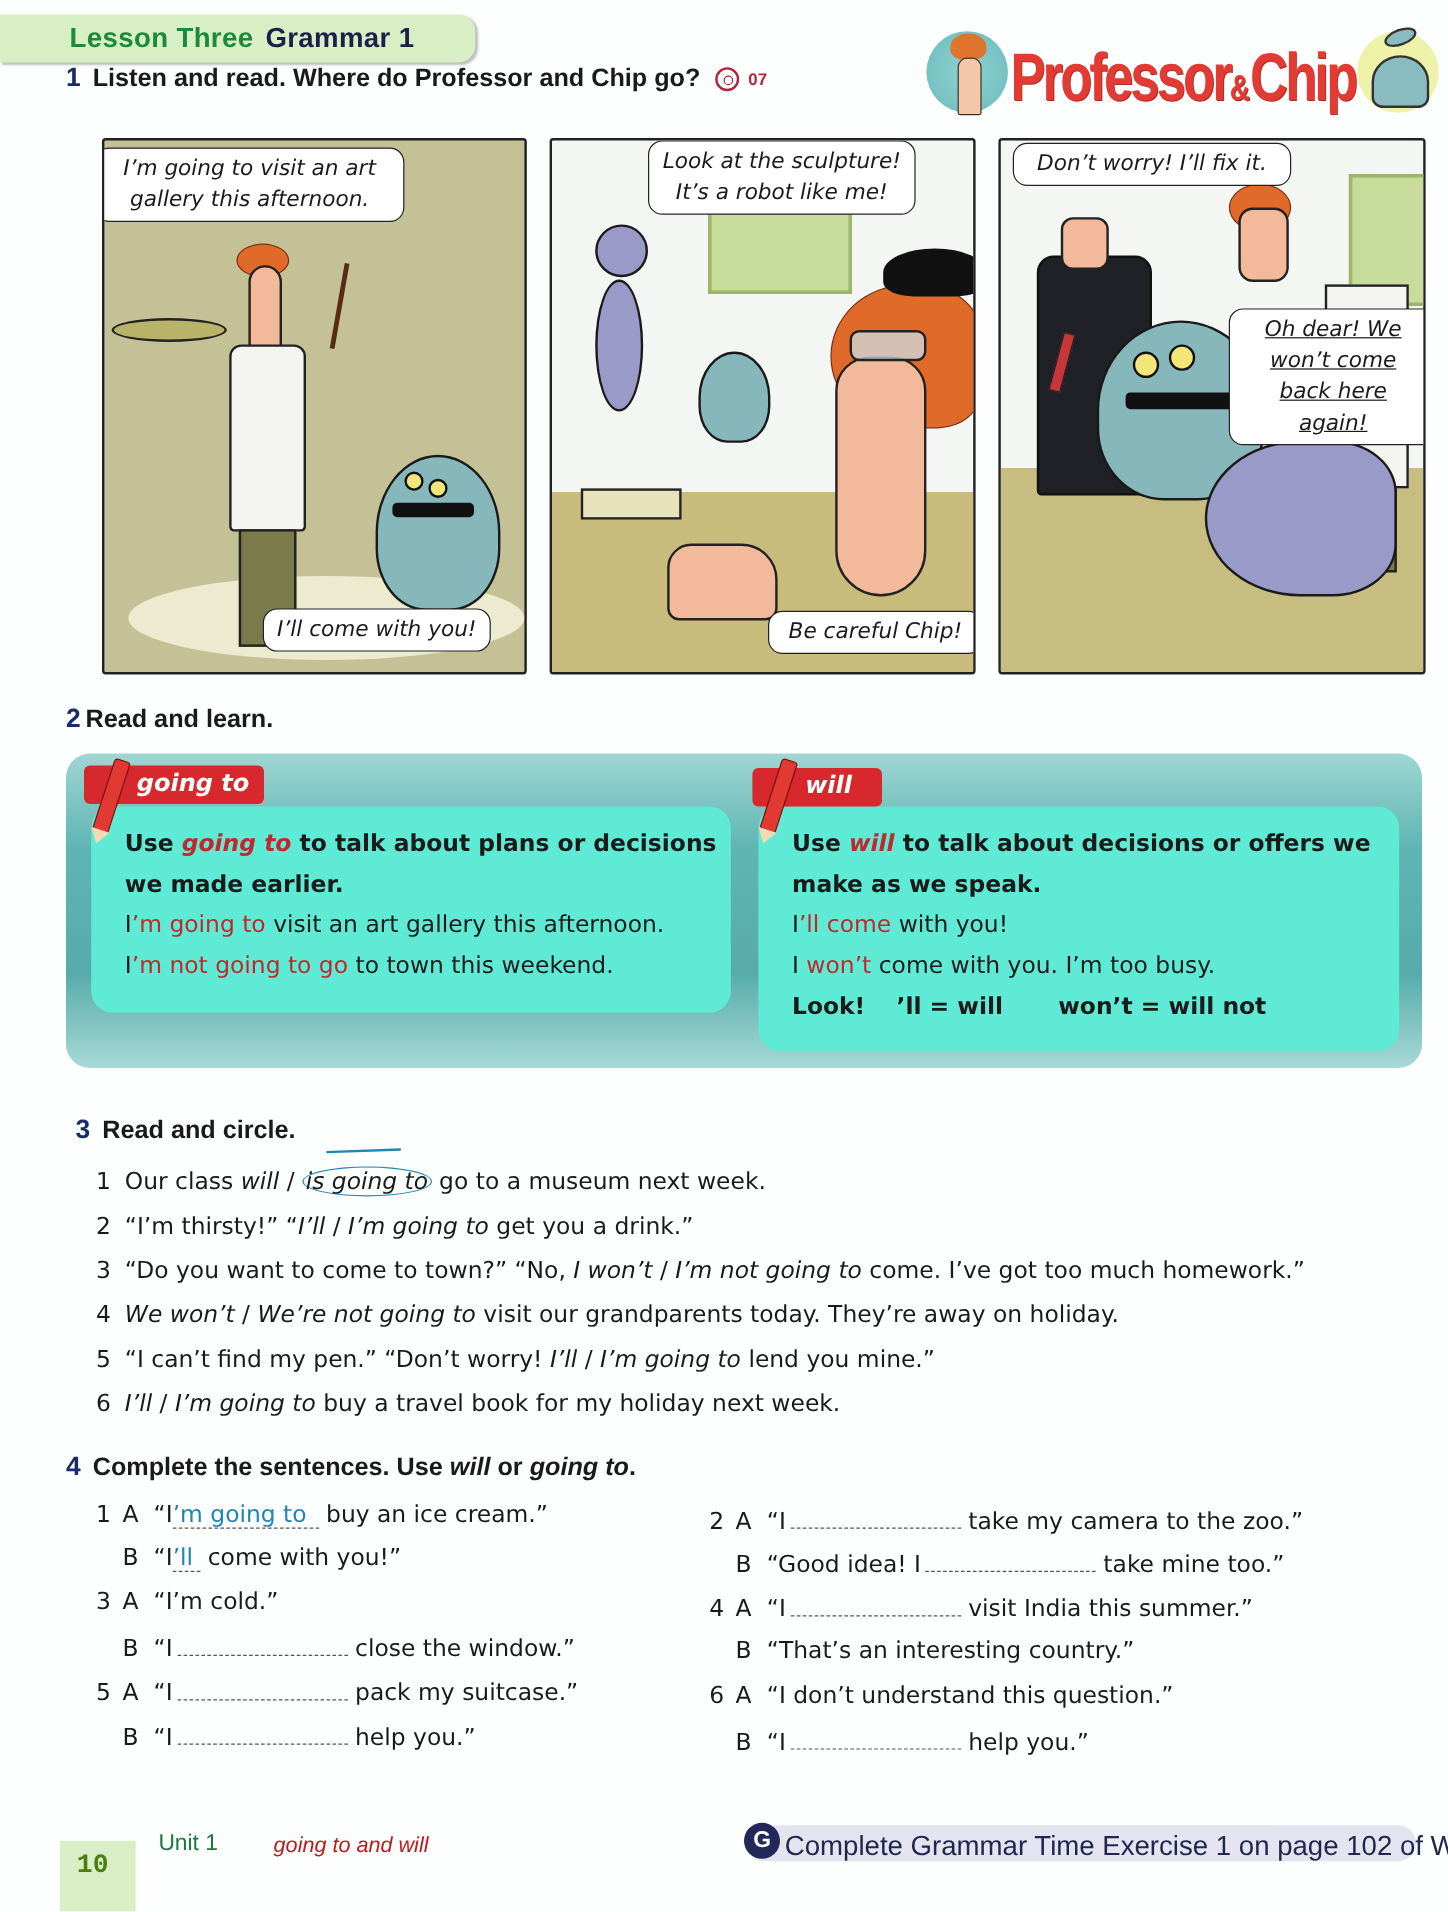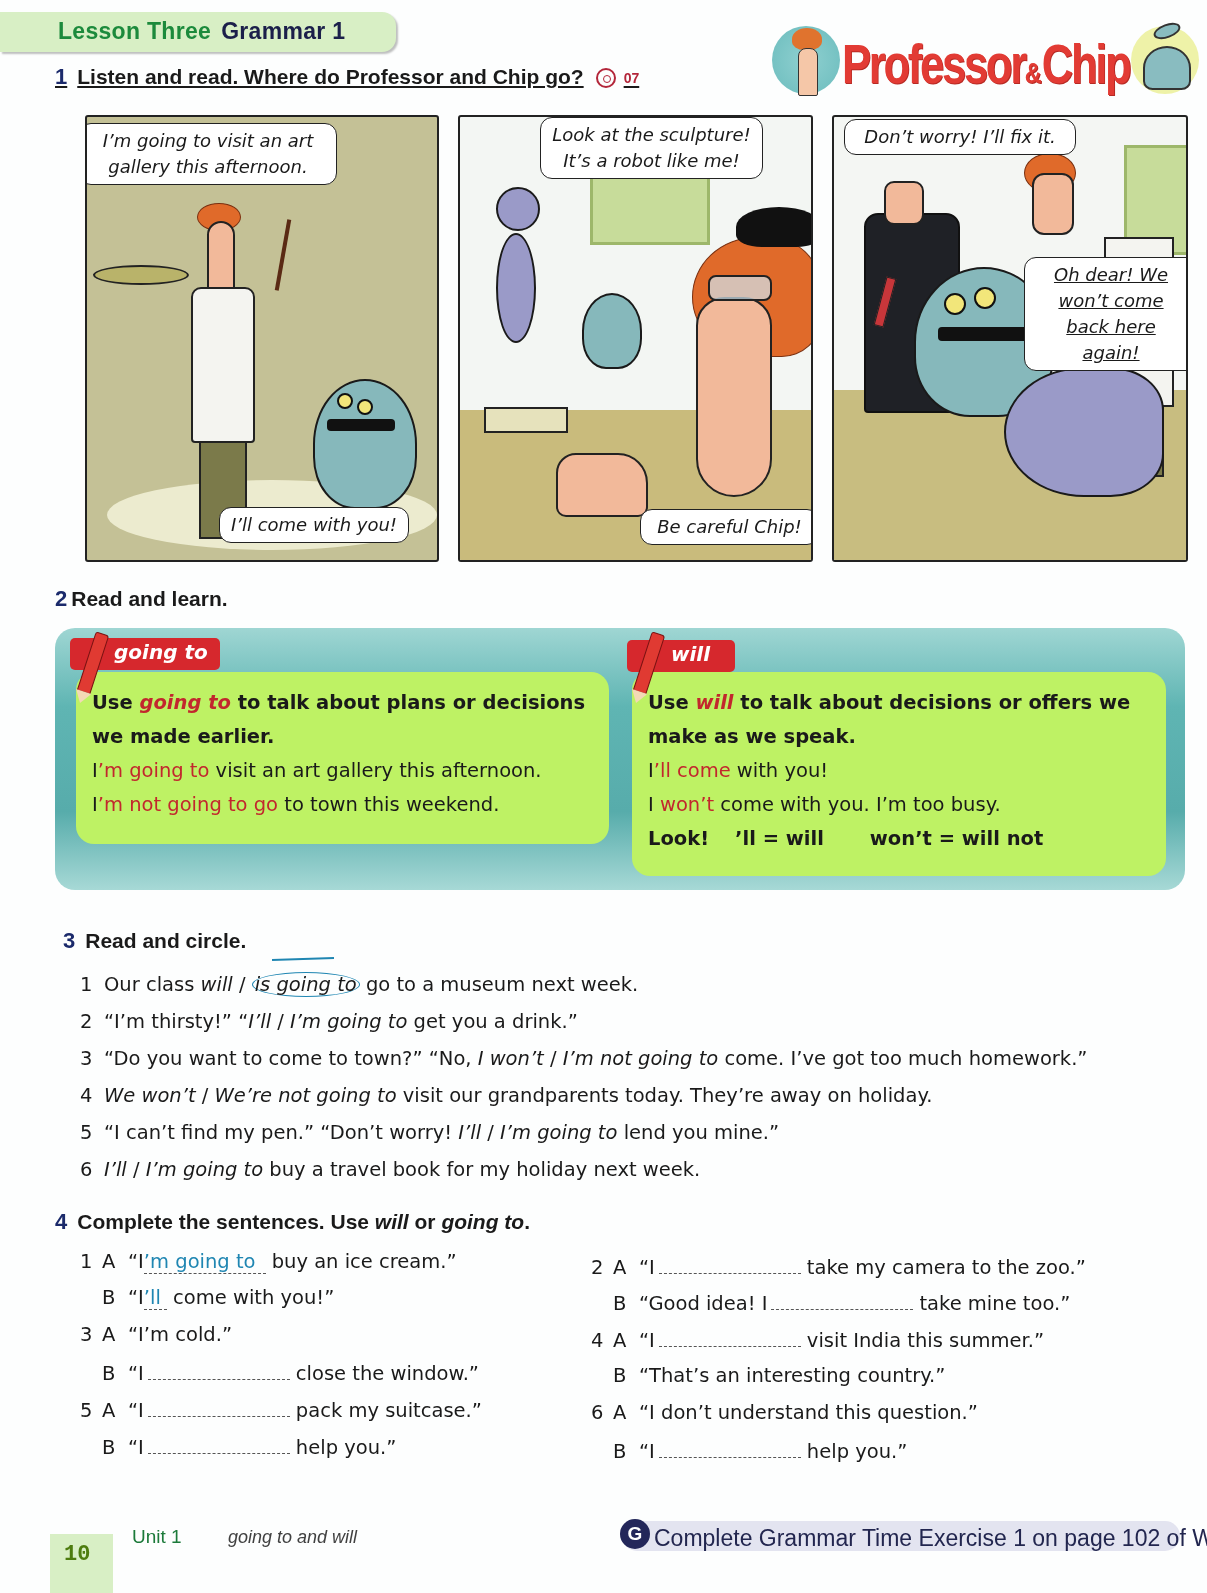--- a/index.html
+++ b/index.html
@@ -71,23 +71,23 @@
   .mouth { background: #111; border-radius: 4px; }
   .frame { background: #c7dc9a; border: 3px solid #9db76a; }
 
   
   .grammar-bg {
     position: absolute; left: 55px; top: 628px; width: 1130px; height: 262px;
     background: linear-gradient(180deg, #9fd6d3 0%, #5fb5b3 30%, #57acab 70%, #a7d9d6 100%);
     border-radius: 20px; filter: blur(0.3px);
   }
   .gbox {
-    position: absolute; background: #bef264; border-radius: 18px;
+    position: absolute; background: #5eead4; border-radius: 18px;
     font-family: "DejaVu Sans", sans-serif; font-size: 19.5px; line-height: 34px; color: #1a1a1a;
-    padding: 14px 0 0 16px;
+    padding: 14px 0 0 28px;
   }
   .gbox.left { left: 76px; top: 672px; width: 533px; height: 172px; }
   .gbox.right { left: 632px; top: 672px; width: 534px; height: 204px; }
   .gbox .rule { font-weight: bold; }
   .gbox .red { color: #c2272d; }
   .gbox .red-i { color: #c2272d; font-style: italic; }
   .gtag {
     position: absolute; height: 32px; background: #d6282d; border-radius: 5px;
     color: #fff; font-style: italic; font-weight: bold; font-size: 20px; padding: 2px 12px 0 44px;
     font-family: "DejaVu Sans", sans-serif; z-index: 3;
@@ -110,38 +110,38 @@
   .items4 { position: absolute; font-family: "DejaVu Sans", sans-serif; font-size: 19.5px; color: #1a1a1a; }
   .row4 { position: absolute; white-space: nowrap; }
   .row4 .n { display: inline-block; width: 22px; }
   .row4 .ab { display: inline-block; width: 26px; }
   .blank { display: inline-block; width: 142px; border-bottom: 1px dashed #555; height: 20px; vertical-align: baseline; margin: 0 6px 0 4px; }
   .ans { color: #1f86b2; border-bottom: 1px dashed #555; padding-right: 10px; }
 
   
   .page-num { position: absolute; left: 50px; top: 1534px; width: 63px; height: 59px; background: #d8efc5; font-family: Liberation Mono, monospace; font-weight: bold; font-size: 22px; color: #4d7c0f; padding: 8px 0 0 14px; }
   .footer-unit { position: absolute; left: 132px; top: 1526px; font-family: "Liberation Sans", sans-serif; font-size: 19px; color: #1c7a3a; }
-  .footer-topic { position: absolute; left: 228px; top: 1527px; font-family: "Liberation Sans", sans-serif; font-style: italic; font-size: 18px; color: #404040; }
+  .footer-topic { position: absolute; left: 228px; top: 1527px; font-family: "Liberation Sans", sans-serif; font-style: italic; font-size: 18px; color: #b91c1c; }
   .gt-pill { position: absolute; left: 622px; top: 1521px; width: 558px; height: 30px; background: #e3e4f0; border-radius: 15px; font-family: "Liberation Sans", sans-serif; font-size: 23px; color: #22264f; padding: 4px 0 0 32px; white-space: nowrap; }
   .gt-icon { position: absolute; left: 620px; top: 1519px; width: 30px; height: 30px; background: #23275a; border-radius: 50%; color: #fff; font-family: "Liberation Sans", sans-serif; font-weight: bold; font-size: 19px; text-align: center; line-height: 30px; z-index: 2; }
 </style>
 </head>
 <body>
 
 <div class="lesson-tab">
   <span class="green">Lesson Three</span><span class="navy">Grammar 1</span>
 </div>
 
 <div class="logo">
   <div class="face prof"></div>
   <div class="wordmark"><span>Professor</span><span class="amp">&amp;</span><span>Chip</span></div>
   <div class="face chip"></div>
 </div>
 
-<div class="ex-title" style="left:55px; top:64px;text-decoration:underline;">
+<div class="ex-title" style="left:55px; top:52px;">
   <span class="num">1</span><span>Listen and read. Where do Professor and Chip go?</span><span class="cd-icon"></span><span class="track">07</span>
 </div>
 
 <div class="panel p1">
   <div class="spot"></div>
   <div class="bubble" style="left:-8px; top:6px; width:258px;">I’m going to visit an art gallery this afternoon.</div>
 
   <div class="shape hair" style="left:110px; top:86px; width:44px; height:28px; border-radius:50%;"></div>
   <div class="shape skin" style="left:120px; top:104px; width:28px; height:72px; border-radius:14px 14px 6px 6px;"></div>
   <div class="shape coat" style="left:104px; top:170px; width:64px; height:156px; border-radius:10px 10px 4px 4px;"></div>

